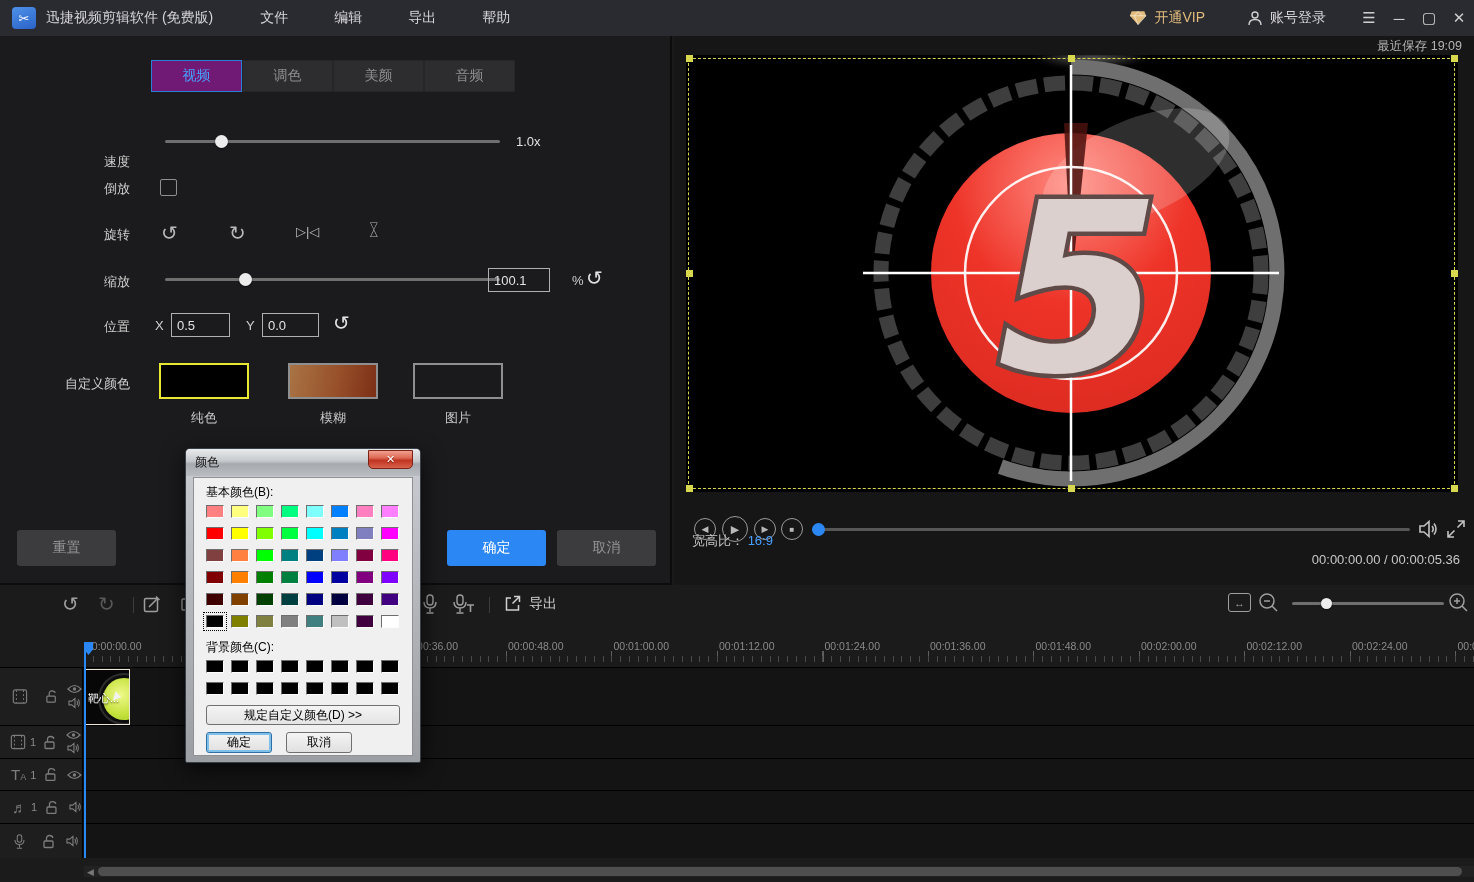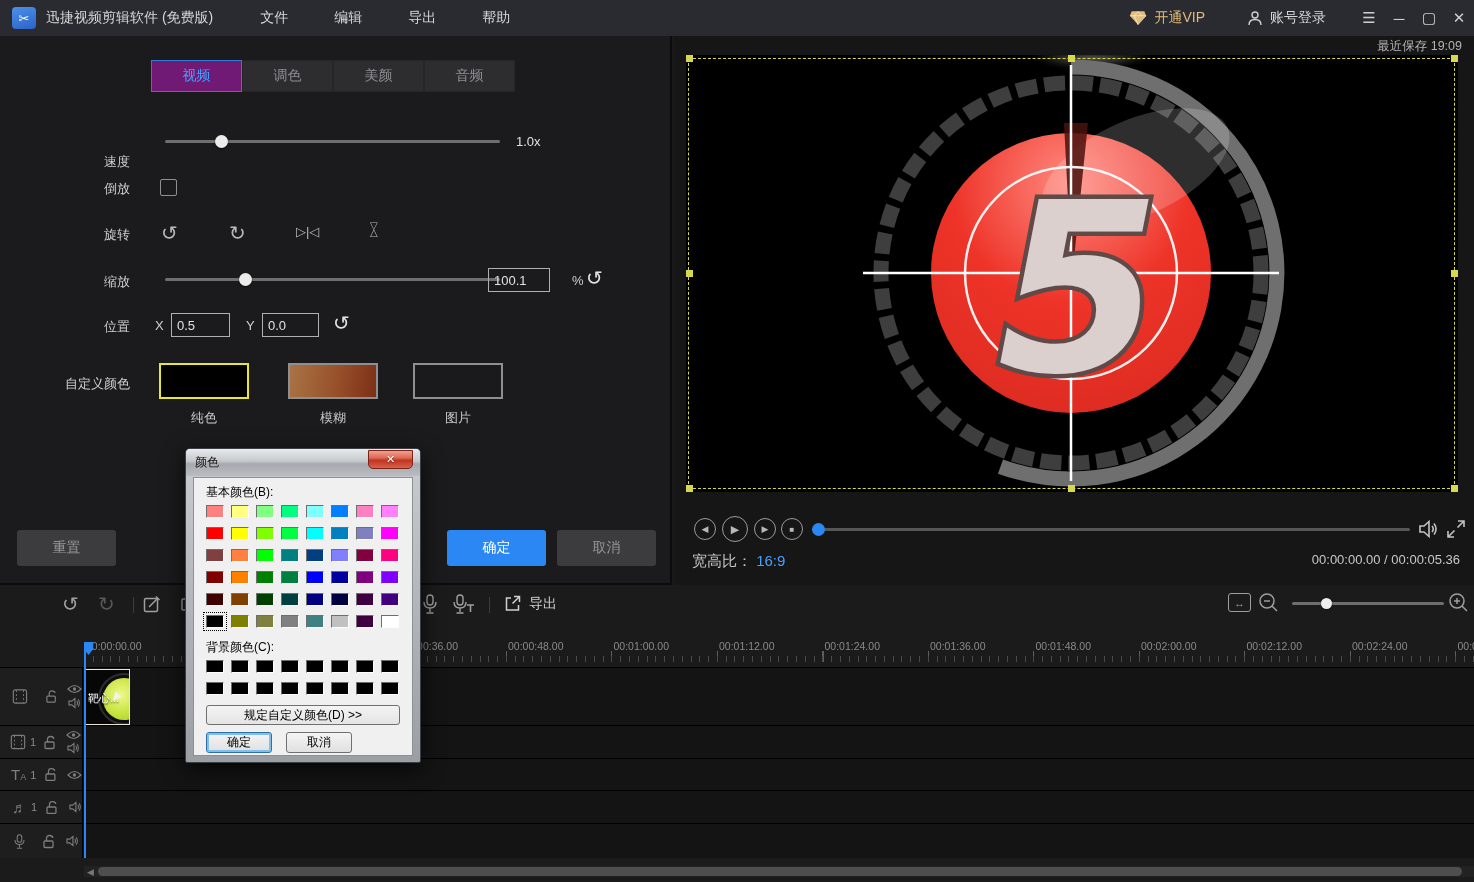--- a/index.html
+++ b/index.html
@@ -54,21 +54,21 @@
   #viewport { position:absolute; left:12px; top:19px; width:772px; height:437px;
     background:#000; overflow:hidden; }
   #sel-border { position:absolute; left:2px; top:3px; right:3px; bottom:3px;
     border:1px dashed #d8d84e; }
   .handle { position:absolute; width:7px; height:7px; background:#d8d84e; z-index:3; }
   #countdown-svg { position:absolute; left:165px; top:-2px; }
   #top-smear { position:absolute; left:345px; top:0px; width:120px; height:14px;
     background:radial-gradient(ellipse at 50% 0%,#6a6a6a,transparent 70%); filter:blur(2px); }
   .pc-circle { border:1.5px solid #9a9a9a; border-radius:50%; color:#b8b8b8;
     display:flex; align-items:center; justify-content:center; }
-  #aspect-row { position:absolute; left:18px; top:516px; font-size:15px; color:#c8c8c8; }
+  #aspect-row { position:absolute; left:18px; top:496px; font-size:13px; color:#c8c8c8; }
   #aspect-value { color:#47a0ff; }
   #timecode { position:absolute; right:14px; top:516px; font-size:13px; color:#c8c8c8; }
 
   
   #timeline { left:0; top:585px; width:1474px; height:297px; background:#1b1b1b; }
   .tl-icon { position:absolute; top:7px; color:#9e9e9e; font-size:20px; }
   .tl-sep { position:absolute; top:12px; width:1px; height:16px; background:#3c3c3c; }
   #export-group { position:absolute; left:503px; top:9px; display:flex; gap:7px;
     align-items:center; color:#cfcfcf; font-size:14px; }
   #fit-btn { position:absolute; left:1228px; top:8px; width:23px; height:19px;

